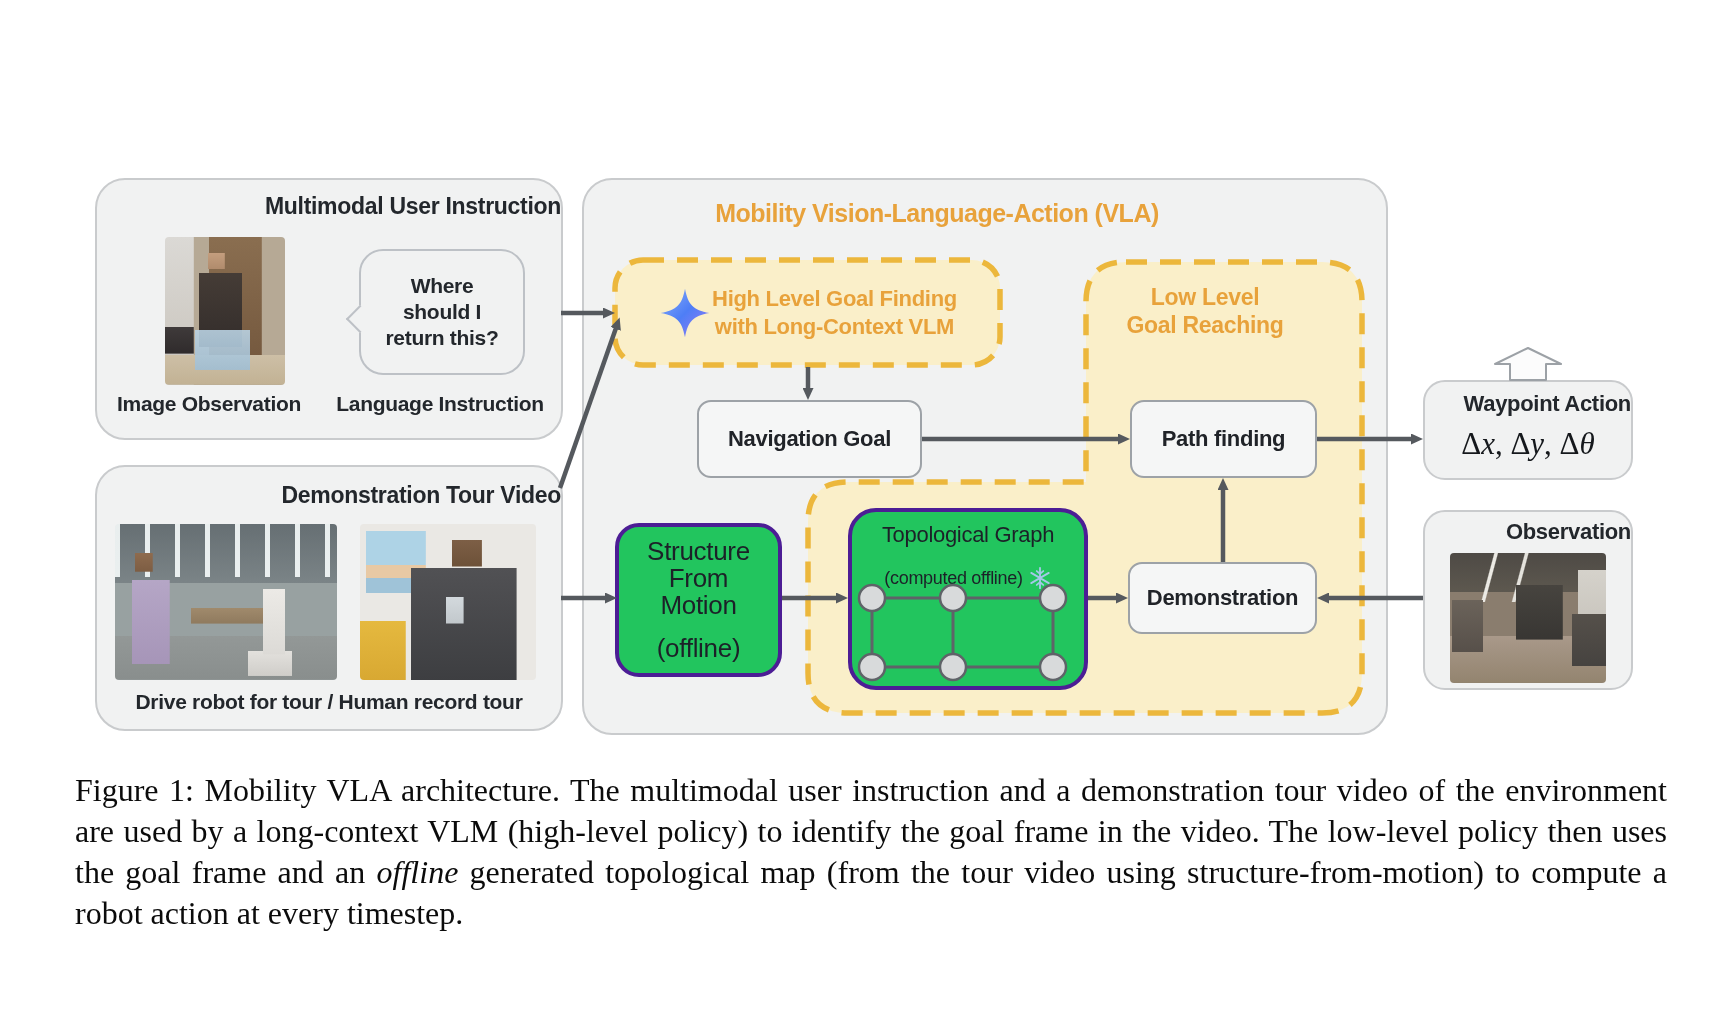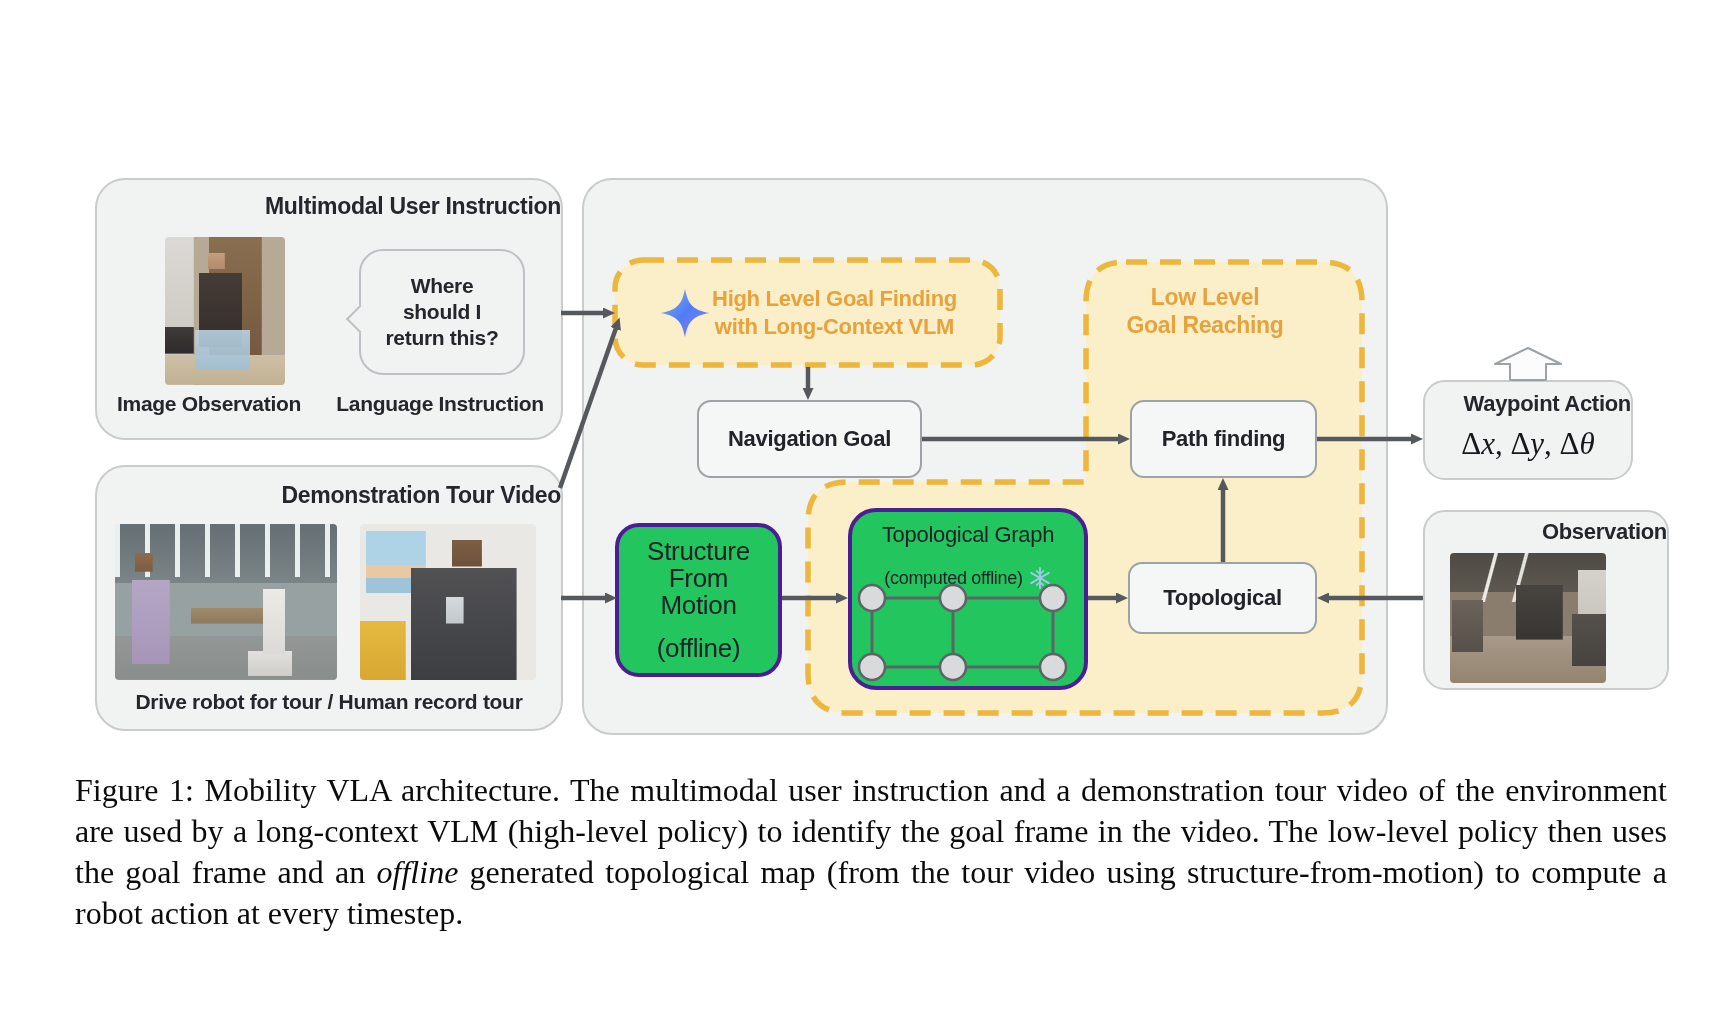--- a/index.html
+++ b/index.html
@@ -141,25 +141,26 @@
     <div class="ph photo3" style="left:263px;top:57px;width:176px;height:156px;"></div>
     <div class="sublabel" style="left:0;top:223px;width:100%;">Drive robot for tour / Human record tour</div>
   </div>
 
 
   <div class="obox rbox" style="left:1423px;top:380px;width:210px;height:100px;">
     <div class="otitle" style="top:9px;font-size:22px;">Waypoint Action</div>
     <div class="formula"><span>Δ</span><span class="it">x</span><span>, </span><span>Δ</span><span class="it">y</span><span>, </span><span>Δ</span><span class="it">θ</span></div>
   </div>
 
-  <div class="obox rbox" style="left:1423px;top:510px;width:246px;height:180px;">
+  <div class="obox rbox" style="left:1423px;top:510px;width:210px;height:180px;">
     <div class="otitle" style="top:7px;font-size:22px;">Observation</div>
     <div class="ph photo5" style="left:25px;top:41px;width:156px;height:130px;"></div>
   </div>
 
+  <div class="vla-title orange">Mobility Vision-Language-Action (VLA)</div>
 
   <div class="hlgf">
     <svg width="54" height="54" viewBox="-30 -30 60 60">
       <defs>
         <linearGradient id="sparkg" x1="0" y1="0" x2="1" y2="1">
           <stop offset="0" stop-color="#8AB0F8"></stop>
             <stop offset="0.5" stop-color="#4E7EF6"></stop>
             <stop offset="1" stop-color="#9B7BF4"></stop>
         </linearGradient>
       </defs>
@@ -171,21 +172,21 @@
     </div>
   </div>
 
   <div class="lowlabel orange">
     <div>Low Level</div>
     <div>Goal Reaching</div>
   </div>
 
   <div class="node" style="left:697px;top:400px;width:225px;height:78px;">Navigation Goal</div>
   <div class="node" style="left:1130px;top:400px;width:187px;height:78px;">Path finding</div>
-  <div class="node" style="left:1128px;top:562px;width:189px;height:72px;">Topological</div>
+  <div class="node" style="left:1128px;top:562px;width:189px;height:72px;">Demonstration</div>
 
   <div class="bluebox sfm" style="left:615px;top:523px;width:167px;height:154px;">
     <div>Structure</div>
     <div>From</div>
     <div>Motion</div>
     <div class="off">(offline)</div>
   </div>
 
   <div class="bluebox" style="left:848px;top:508px;width:240px;height:182px;border-radius:28px;">
     <div class="topo-title">Topological Graph</div>

